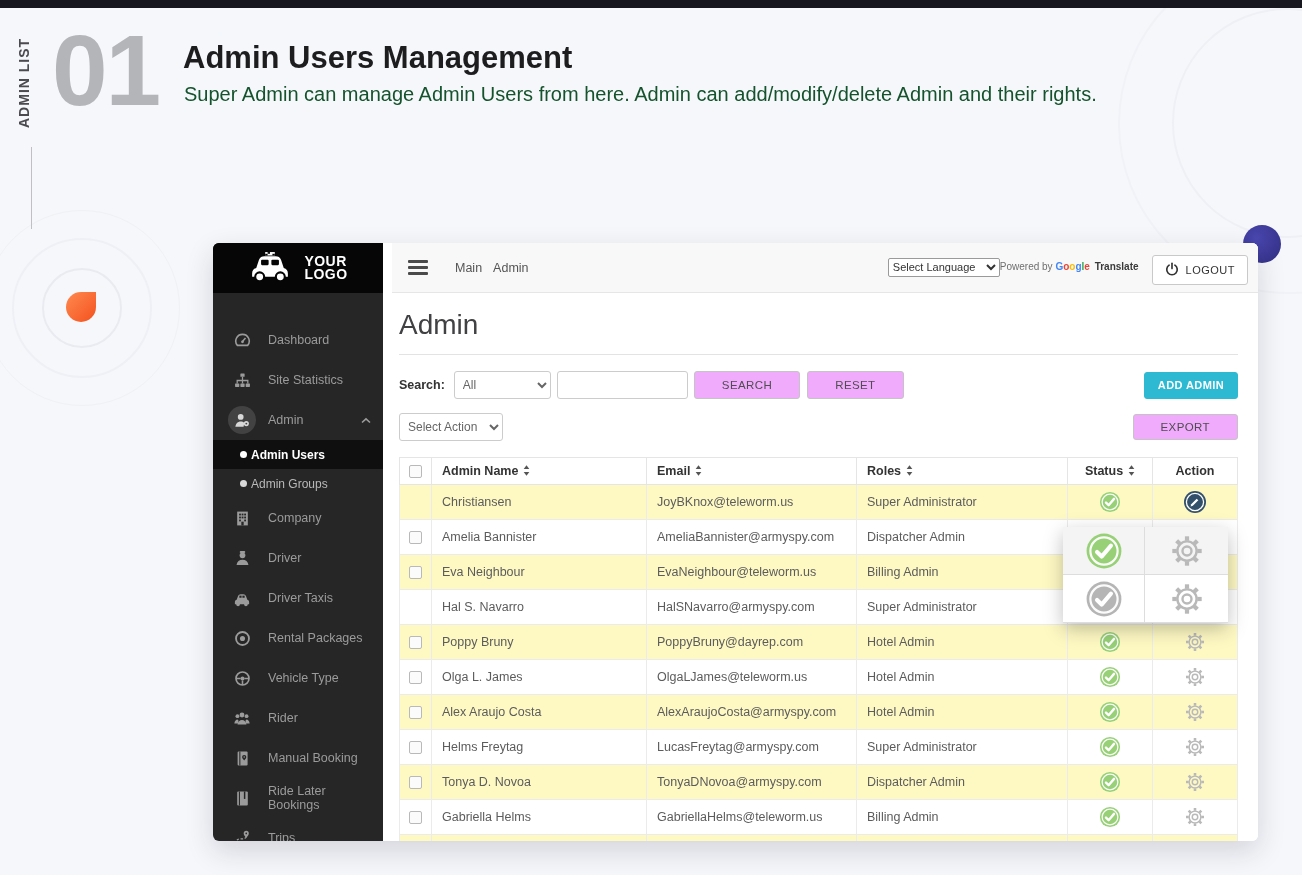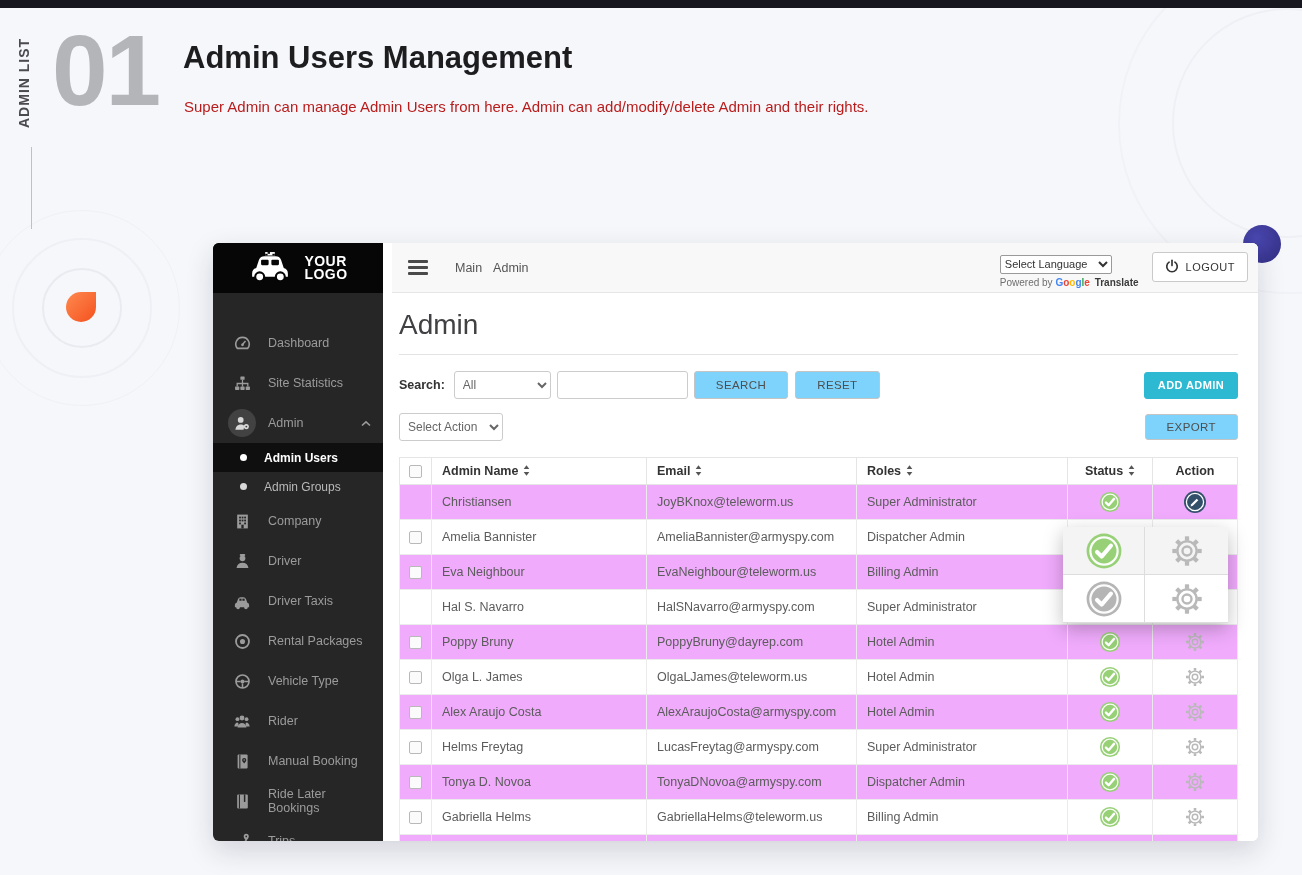--- a/index.html
+++ b/index.html
@@ -12,21 +12,21 @@
 
   
   .admin-list-label {
     position:absolute; left:16px; top:36px; height:92px;
     writing-mode:vertical-rl; transform:rotate(180deg);
     font-size:14px; font-weight:bold; letter-spacing:1px; color:#4b4b4f;
   }
   .hero-vline { position:absolute; left:31px; top:147px; width:1px; height:82px; background:#bfbfc4; }
   .big-number { position:absolute; left:52px; top:20px; font-size:100px; line-height:1; font-weight:bold; color:#b4b5b9; letter-spacing:-2px; }
   .hero-title { position:absolute; left:183px; top:40px; font-size:31px; font-weight:bold; color:#1d1d20; }
-  .hero-subtitle { position:absolute; left:184px; top:98px; font-size:15px; color:#b91c1c; }
+  .hero-subtitle { position:absolute; left:184px; top:83px; font-size:20px; color:#14532d; }
 
   
   .ring { position:absolute; border-radius:50%; }
   .ring-l1 { left:42px; top:268px; width:80px; height:80px; border:2px solid #eaebf1; }
   .ring-l2 { left:12px; top:238px; width:140px; height:140px; border:2px solid #eef0f5; }
   .ring-l3 { left:-16px; top:210px; width:196px; height:196px; border:1px solid #f0f1f6; }
   .ring-r1 { left:1172px; top:8px; width:230px; height:230px; border:2px solid #eef0f5; }
   .ring-r2 { left:1118px; top:-46px; width:340px; height:340px; border:2px solid #f1f2f7; }
   .orange-blob {
     position:absolute; left:66px; top:292px; width:30px; height:30px;
@@ -41,68 +41,68 @@
   .panel {
     position:absolute; left:213px; top:243px; width:1045px; height:598px;
     background:#fff; border-radius:6px; overflow:hidden; z-index:2;
     box-shadow:0 10px 28px rgba(30,30,60,.16); display:flex;
   }
 
   
   .sidebar { width:170px; flex:none; background:#262626; }
   .logo-area { height:50px; background:#060606; display:flex; align-items:center; justify-content:center; gap:12px; }
   .logo-text { color:#fff; font-size:14px; font-weight:bold; line-height:13px; letter-spacing:.5px; }
-  .menu { padding-top:21px;margin-top:9px; }
+  .menu { padding-top:27px; }
   .menu-item { height:40px; display:flex; align-items:center; gap:12px; padding:0 12px 0 15px; color:#9b9b9b; font-size:12.5px; cursor:pointer; }
   .menu-item .micon { width:28px; height:28px; flex:none; display:flex; align-items:center; justify-content:center; }
   .menu-item .micon.circled { background:#424242; border-radius:50%; }
   .menu-item .chev { margin-left:auto; display:flex; }
-  .submenu-item { height:29px; display:flex; align-items:center; gap:17px; padding-left:27px; color:#b9b9b9; font-size:12px; cursor:pointer; }
+  .submenu-item { height:29px; display:flex; align-items:center; gap:4px; padding-left:27px; color:#b9b9b9; font-size:12px; cursor:pointer; }
   .submenu-item.active { background:#0f0f0f; color:#fff; font-weight:bold; }
   .submenu-item .dot { width:7px; height:7px; border-radius:50%; background:#d8d8d8; flex:none; }
   .submenu-item.active .dot { background:#fff; }
 
   
   .main { flex:1; display:flex; flex-direction:column; background:#fff; position:relative; }
   .main-topbar { height:50px; flex:none; background:#f8f8f9; border-bottom:1px solid #e6e6e6; display:flex; align-items:center; padding:0 11px 0 16px;margin-left:9px; }
   .hamburger { width:20px; display:flex; flex-direction:column; gap:3px; cursor:pointer; }
   .hamburger div { height:3px; background:#4a4a4a; border-radius:1px; }
   .breadcrumb { margin-left:27px; display:flex; gap:11px; font-size:12.5px; color:#555; }
   .topbar-right { margin-left:auto; display:flex; align-items:flex-start; gap:13px; }
-  .lang-block { display:flex; flex-direction:column; margin-top:7px; }
+  .lang-block { display:flex; margin-top:7px; }
   .lang-select { width:112px; height:19px; font-size:11px; color:#333; border:1px solid #9a9a9a; border-radius:2px; background:#fff; font-family:"Liberation Sans",sans-serif; }
   .powered { font-size:10px; color:#6f6f6f; margin-top:3px; white-space:nowrap; }
   .powered b.translate { color:#3a3a3a; margin-left:2px; }
   .google-word { font-weight:bold; }
   .logout-btn { height:30px; margin-top:4px; padding:0 12px; background:#fff; border:1px solid #c9c9c9; border-radius:3px; display:flex; align-items:center; gap:7px; font-size:11px; color:#333; letter-spacing:.5px; cursor:pointer; font-family:"Liberation Sans",sans-serif; }
 
   
   .content { padding:0 21px 0 16px; flex:1; }
   .page-heading { margin:16px 0 13px; font-size:28px; font-weight:normal; color:#414144; }
   .heading-divider { border:none; border-top:1px solid #e3e3e3; margin-bottom:16px; }
   .search-row { display:flex; align-items:center; }
   .search-label { font-size:12.5px; font-weight:bold; color:#333; margin-right:9px; }
   .sel { height:28px; border:1px solid #ccc; border-radius:3px; background:#fff; color:#666; font-size:12px; padding:0 4px; font-family:"Liberation Sans",sans-serif; }
   .sel.filter { width:97px; }
   .sel.action { width:104px; }
   .search-input { width:131px; height:28px; border:1px solid #ccc; border-radius:3px; margin-left:6px; padding:0 8px; font-size:12px; }
-  .btn { height:28px; padding:0 21px; background:#7dd3fc; border:1px solid #c4c4c4; border-radius:3px; font-size:11.5px; color:#4e4e4e; letter-spacing:.4px; cursor:pointer; font-family:"Liberation Sans",sans-serif; }
+  .btn { height:28px; padding:0 27px; background:#f0abfc; border:1px solid #c4c4c4; border-radius:3px; font-size:11.5px; color:#4e4e4e; letter-spacing:.4px; cursor:pointer; font-family:"Liberation Sans",sans-serif; }
   .btn.search-btn { margin-left:6px; }
   .btn.reset-btn { margin-left:7px; }
   .btn.add-admin { margin-left:auto; background:#2eb9d2; border:1px solid #2eb9d2; color:#fff; font-weight:bold; font-size:11px; height:27px; padding:0 13px; }
   .action-row { display:flex; align-items:center; margin-top:14px; }
   .btn.export-btn { margin-left:auto; height:26px; }
 
   
   .table-wrap { margin-top:16px; }
   table.admin-table { width:100%; border-collapse:collapse; table-layout:fixed; border:1px solid #e2e2e2; }
   .admin-table th { height:27px; padding:0 10px; font-size:12.5px; font-weight:bold; color:#333; text-align:left; border:1px solid #e5e5e5; background:#fff; }
   .admin-table th.center, .admin-table td.center { text-align:center; padding:0; }
   .admin-table td { height:35px; padding:0 10px; font-size:12.5px; color:#5c5c5c; border:1px solid #ebebeb; background:#fff; overflow:hidden; white-space:nowrap; }
-  .admin-table tr.odd td { background:#f0abfc; }
+  .admin-table tr.odd td { background:#fef9c3; }
   .sort-glyph { display:inline-block; margin-left:5px; vertical-align:-1px; }
   .cb { width:13px; height:13px; border:1px solid #b9b9b9; border-radius:2px; background:#fbfbfb; display:inline-block; vertical-align:middle; cursor:pointer; }
   .icon-cell svg { vertical-align:middle; }
 
   
   .magnifier {
     position:absolute; left:680px; top:284px; width:165px; height:96px; z-index:5;
     background:#fff; box-shadow:0 6px 18px rgba(0,0,0,.25);
     display:grid; grid-template-columns:82px 83px; grid-template-rows:48px 48px;
   }

